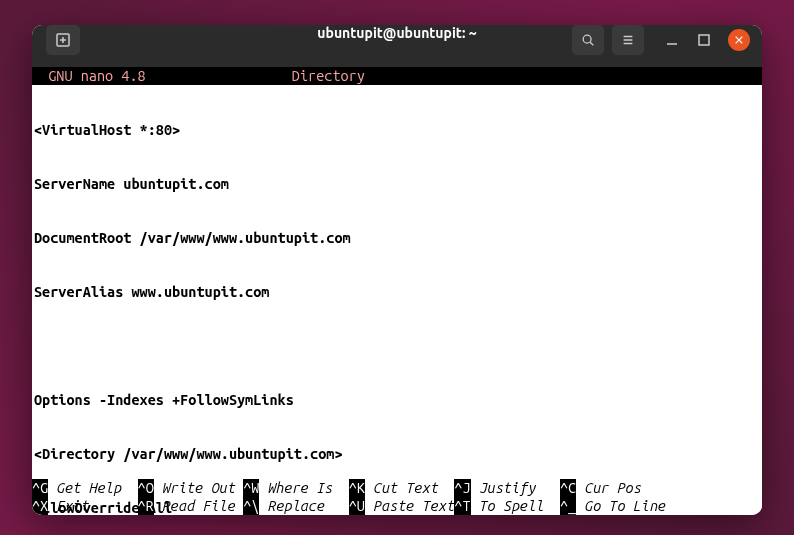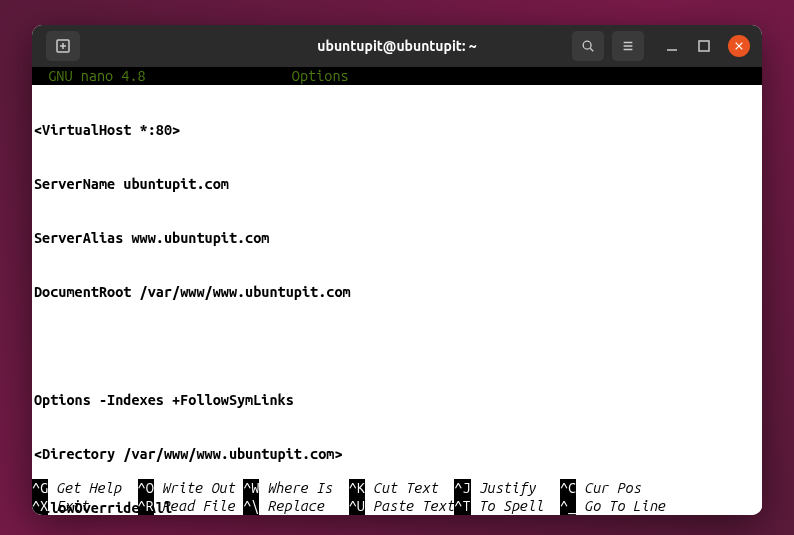--- a/index.html
+++ b/index.html
@@ -23,21 +23,21 @@
       height: 490px;
       background: #ffffff;
       border-radius: 10px;
       overflow: hidden;
       box-shadow: 0 10px 40px rgba(0,0,0,0.5);
     }
     .titlebar {
       height: 42px;
       background: #2b2b2b;
       display: flex;
-      align-items: center;
+      align-items: flex-start;
       padding: 0 8px;
       position: relative;
     }
     .titlebar-left {
       display: flex;
       align-items: center;
     }
     .new-tab-btn {
       width: 34px;
       height: 30px;
@@ -114,21 +114,21 @@
     .statusbar {
       background: #ffffff;
       color: #000000;
       height: 18px;
       display: flex;
       font-family: 'Ubuntu Mono', monospace;
       white-space: pre;
     }
     .statusbar-inv {
       background: #000000;
-      color: #4d7c0f;
+      color: #fca5a5;
     }
     .editor-content {
       padding: 0 0 0 2px;
       white-space: pre;
       font-family: 'Ubuntu Mono', monospace;
     }
     .editor-line {
       height: 18px;
       font-weight: bold;
     }
@@ -202,27 +202,27 @@
             <line x1="2" y1="2" x2="10" y2="10" stroke="#fff" stroke-width="1.5"></line>
             <line x1="10" y1="2" x2="2" y2="10" stroke="#fff" stroke-width="1.5"></line>
           </svg>
         </div>
       </div>
     </div>
   </div>
 
   <div class="terminal">
     <div class="statusbar statusbar-inv">
-      <span>  GNU nano 4.8</span><span>          </span><span>        </span><span>Options </span>
+      <span>  GNU nano 4.8</span><span>          </span><span>        </span><span>Directory </span>
     </div>
     <div class="editor-content">
       <div class="editor-line">&lt;VirtualHost *:80&gt;</div>
       <div class="editor-line">ServerName ubuntupit.com</div>
+      <div class="editor-line">DocumentRoot /var/www/www.ubuntupit.com</div>
       <div class="editor-line">ServerAlias www.ubuntupit.com</div>
-      <div class="editor-line">DocumentRoot /var/www/www.ubuntupit.com</div>
       <div class="editor-line"></div>
       <div class="editor-line">Options -Indexes +FollowSymLinks</div>
       <div class="editor-line">&lt;Directory /var/www/www.ubuntupit.com&gt;</div>
       <div class="editor-line">AllowOverride All</div>
       
       
       
       
       
       

